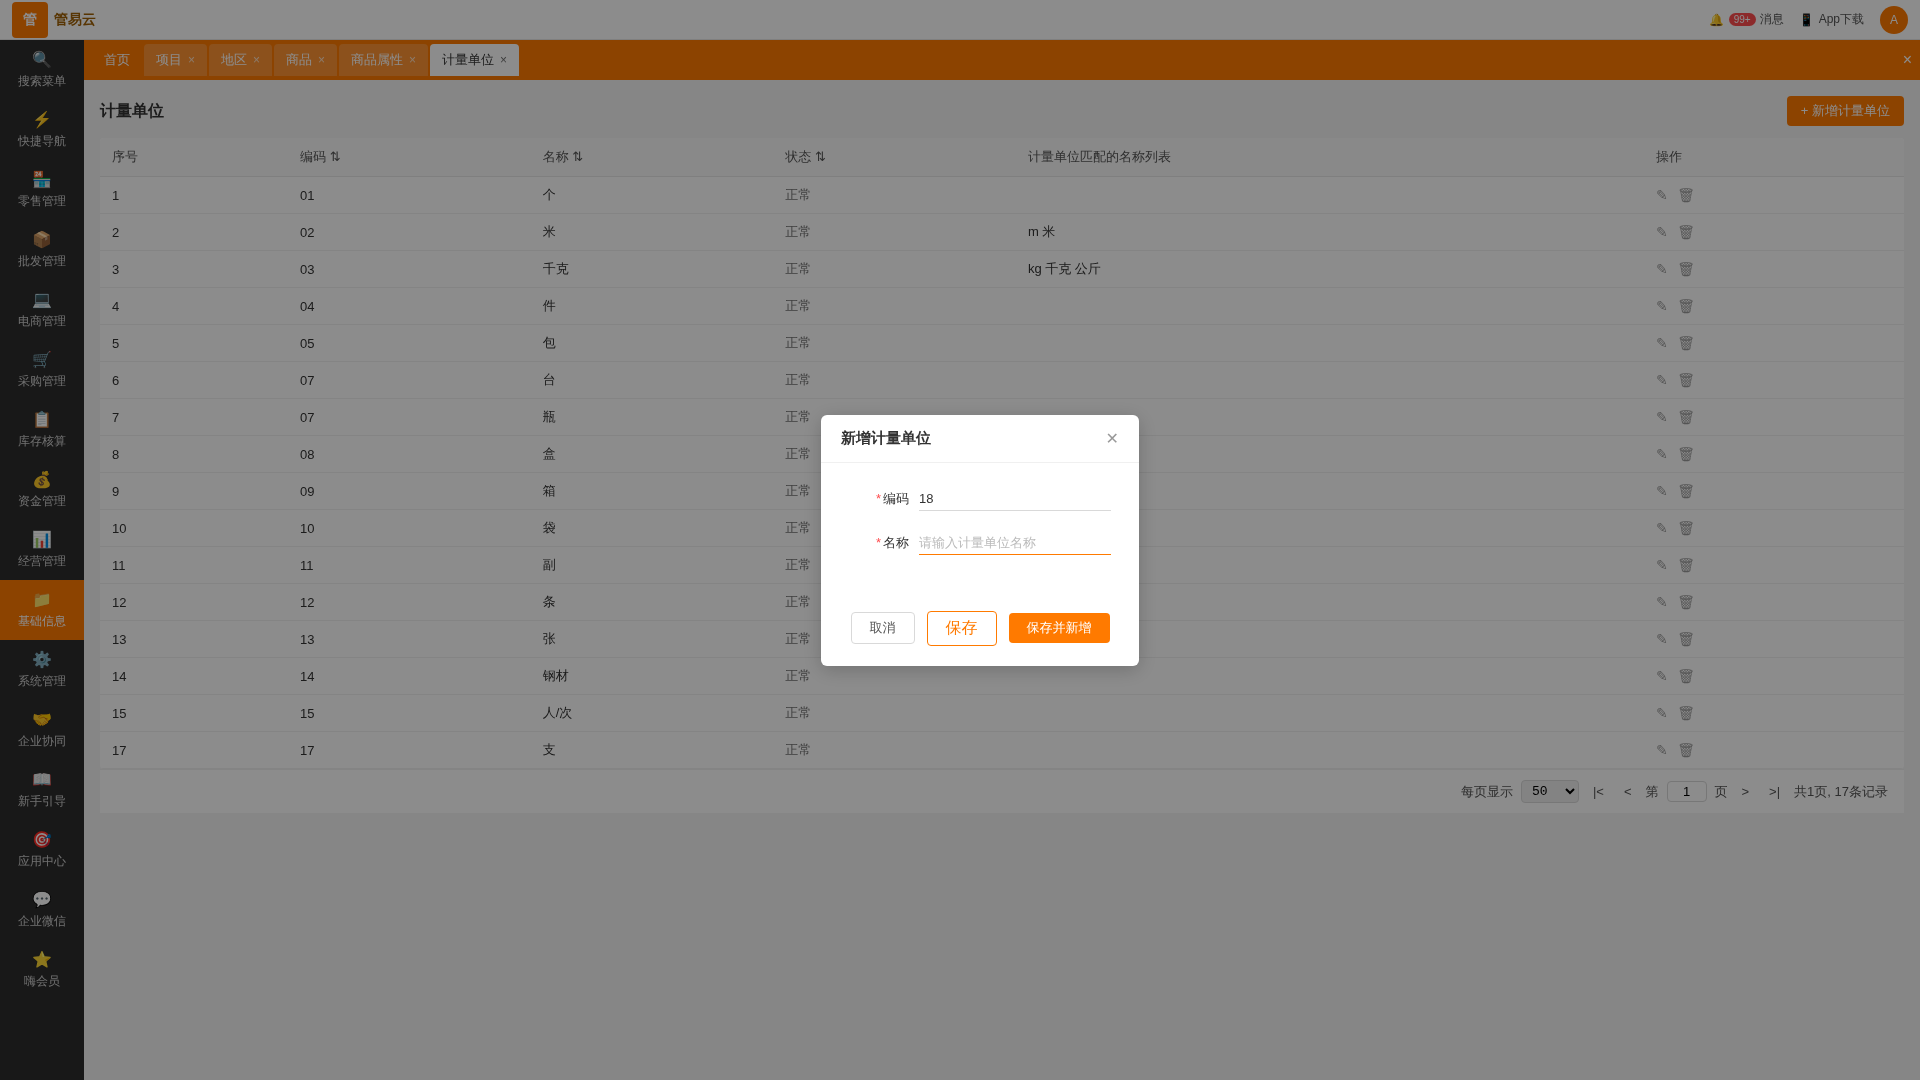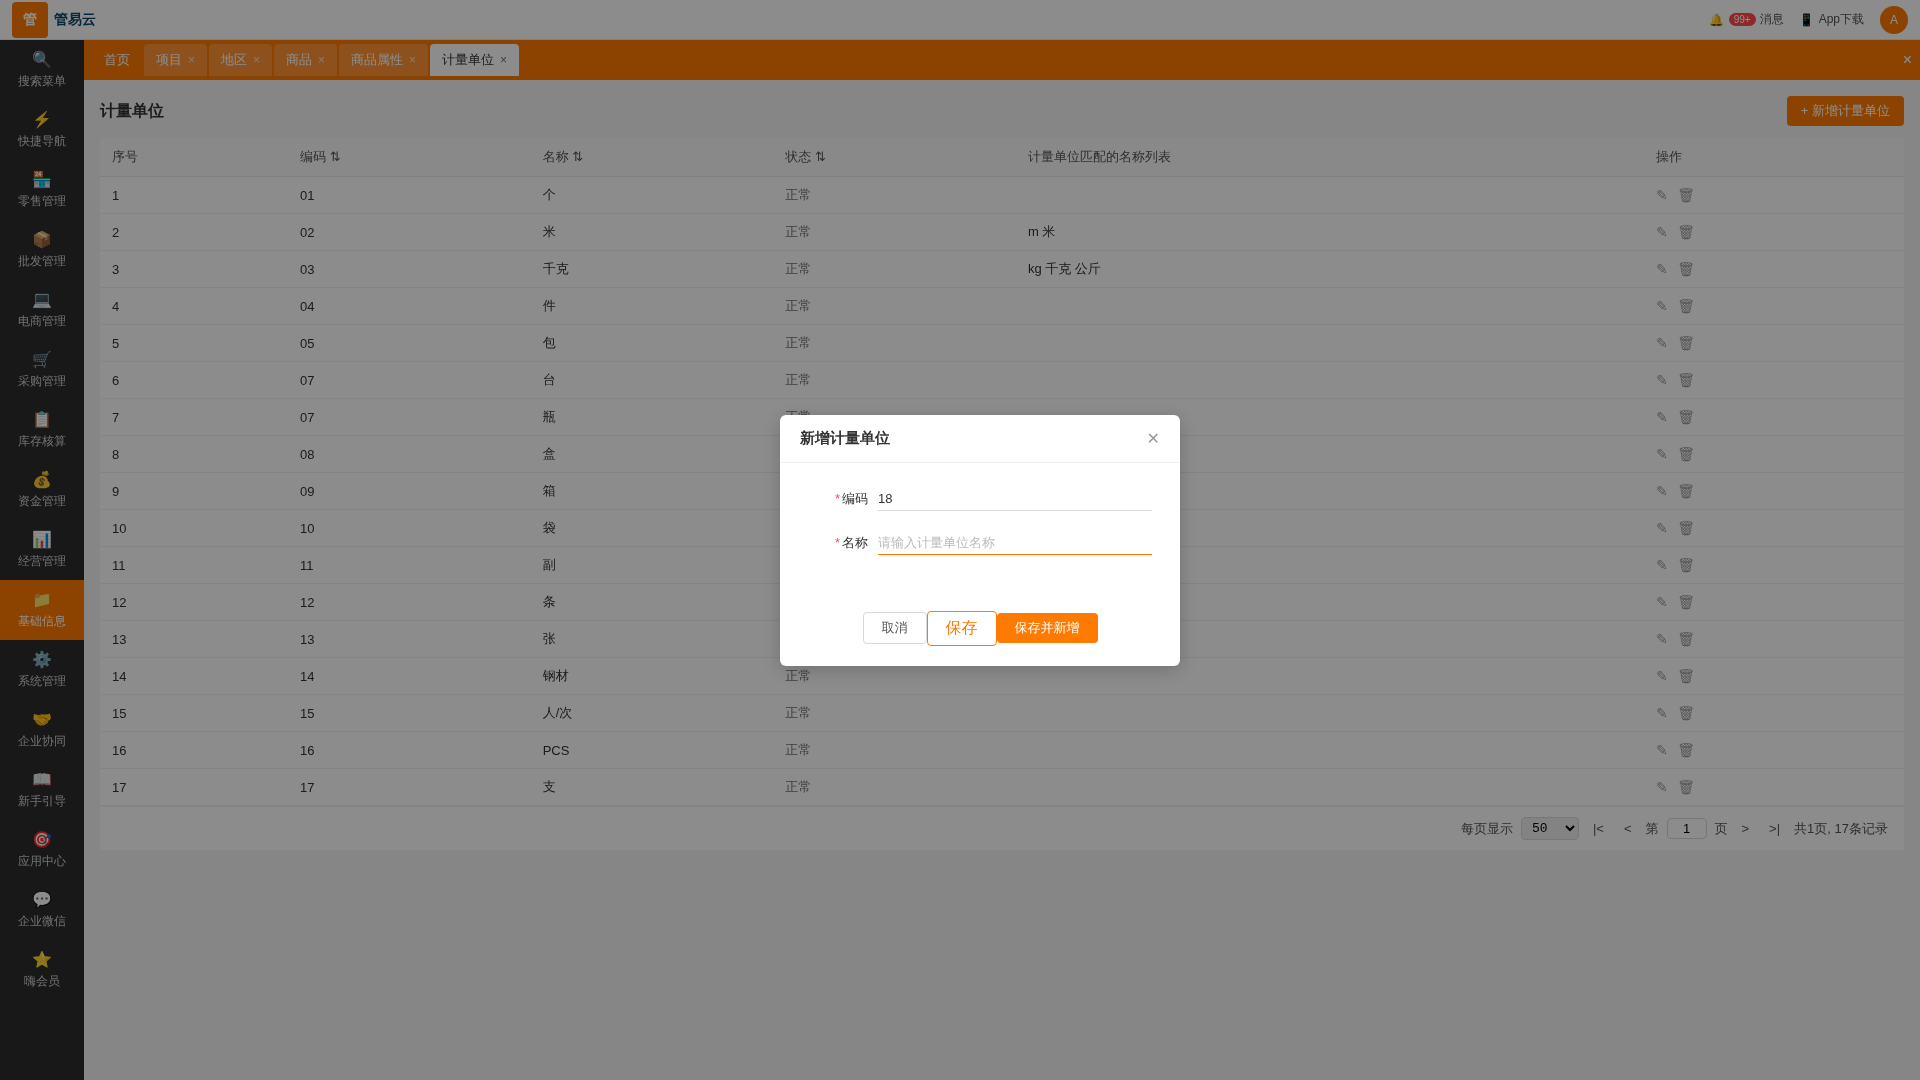--- a/index.html
+++ b/index.html
@@ -4,21 +4,21 @@
   <style>
     * { box-sizing: border-box; margin: 0; padding: 0; }
     body { font-family: 'Microsoft YaHei', Arial, sans-serif; font-size: 13px; background: #f0f2f5; overflow: hidden; }
 
     
     .app-container { display: flex; flex-direction: column; height: 1080px; width: 1920px; }
     .top-bar { height: 40px; background: #fff; display: flex; align-items: center; padding: 0 12px; border-bottom: 1px solid #e8e8e8; justify-content: space-between; }
     .top-bar-left { display: flex; align-items: center; gap: 8px; }
     .logo-area { display: flex; align-items: center; gap: 6px; }
     .logo-icon { width: 36px; height: 36px; background: #ff7a00; border-radius: 4px; display: flex; align-items: center; justify-content: center; color: white; font-weight: bold; font-size: 14px; }
-    .logo-text { color: #0c4a6e; font-size: 14px; font-weight: bold; }
+    .logo-text { color: #a16207; font-size: 14px; font-weight: bold; }
     .top-bar-right { display: flex; align-items: center; gap: 16px; }
     .top-bar-btn { font-size: 12px; color: #555; cursor: pointer; display: flex; align-items: center; gap: 4px; }
     .badge { background: #ff4d4f; color: white; border-radius: 10px; padding: 1px 5px; font-size: 10px; }
     .avatar { width: 28px; height: 28px; border-radius: 50%; background: #ff7a00; display: flex; align-items: center; justify-content: center; color: white; font-size: 12px; }
 
     .main-layout { display: flex; flex: 1; overflow: hidden; }
 
     
     .sidebar { width: 84px; background: #2c2c2c; display: flex; flex-direction: column; overflow-y: auto; }
     .sidebar-item { display: flex; flex-direction: column; align-items: center; padding: 10px 4px; cursor: pointer; color: #ccc; font-size: 12px; gap: 4px; }
@@ -55,32 +55,32 @@
     .action-btn { color: #999; cursor: pointer; margin-right: 6px; font-size: 14px; }
 
     
     .pagination { display: flex; align-items: center; justify-content: flex-end; padding: 10px 16px; background: white; border-top: 1px solid #f0f0f0; gap: 8px; font-size: 13px; color: #555; }
     .page-select { border: 1px solid #d9d9d9; border-radius: 4px; padding: 2px 6px; font-size: 13px; font-family: Liberation Mono, monospace; }
     .page-input { border: 1px solid #d9d9d9; border-radius: 4px; padding: 2px 6px; width: 40px; text-align: center; font-size: 13px; }
     .page-nav { cursor: pointer; color: #555; padding: 2px 6px; }
 
     
     .modal-overlay { position: fixed; top: 0; left: 0; width: 100%; height: 100%; background: rgba(0,0,0,0.45); z-index: 1000; display: flex; align-items: center; justify-content: center; }
-    .modal { background: white; border-radius: 6px; width: 400px; box-shadow: 0 4px 20px rgba(0,0,0,0.2); margin-left: 40px; }
+    .modal { background: white; border-radius: 6px; width: 318px; box-shadow: 0 4px 20px rgba(0,0,0,0.2); margin-left: 40px; }
     .modal-header { display: flex; align-items: center; justify-content: space-between; padding: 14px 20px; border-bottom: 1px solid #f0f0f0; }
     .modal-title { font-size: 15px; font-weight: bold; color: #333; }
     .modal-close { cursor: pointer; color: #999; font-size: 16px; }
     .modal-body { padding: 24px 28px; }
     .form-row { display: flex; align-items: center; margin-bottom: 20px; }
     .form-label { width: 60px; text-align: right; font-size: 13px; color: #333; margin-right: 10px; }
     .form-label .required { color: #ff4d4f; margin-right: 2px; }
     .form-input { flex: 1; border: none; border-bottom: 1px solid #d9d9d9; padding: 4px 0; font-size: 13px; outline: none; color: #333; }
     .form-input.active { border-bottom-color: #ff7a00; }
     .form-input::placeholder { color: #bbb; }
-    .modal-footer { display: flex; align-items: center; justify-content: center; padding: 12px 20px 20px; gap: 0; }
+    .modal-footer { display: flex; align-items: center; justify-content: center; padding: 12px 20px 20px; gap: 12px; }
     .btn-cancel { border: 1px solid #d9d9d9; background: white; color: #555; padding: 6px 18px; border-radius: 4px; cursor: pointer; font-size: 13px; }
     .btn-save { background: white; border: 1px solid #ff7a00; color: #ff7a00; padding: 6px 18px; border-radius: 4px; cursor: pointer; font-size: 16px; }
     .btn-save-new { background: #ff7a00; border: none; color: white; padding: 6px 18px; border-radius: 4px; cursor: pointer; font-size: 13px; }
   </style>
 </head>
 <body>
 
 <div class="app-container">
 
   <div class="top-bar">
@@ -380,31 +380,20 @@
       <td>15</td>
       <td>人/次</td>
       <td class="status-normal">正常</td>
       <td></td>
       <td>
         <span class="action-btn">✎</span>
         <span class="action-btn">🗑</span>
       </td>
     </tr>
                 <tr>
-      <td>16</td>
-      <td>16</td>
-      <td>PCS</td>
-      <td class="status-normal">正常</td>
-      <td></td>
-      <td>
-        <span class="action-btn">✎</span>
-        <span class="action-btn">🗑</span>
-      </td>
-    </tr>
-                <tr>
       <td>17</td>
       <td>17</td>
       <td>支</td>
       <td class="status-normal">正常</td>
       <td></td>
       <td>
         <span class="action-btn">✎</span>
         <span class="action-btn">🗑</span>
       </td>
     </tr>

